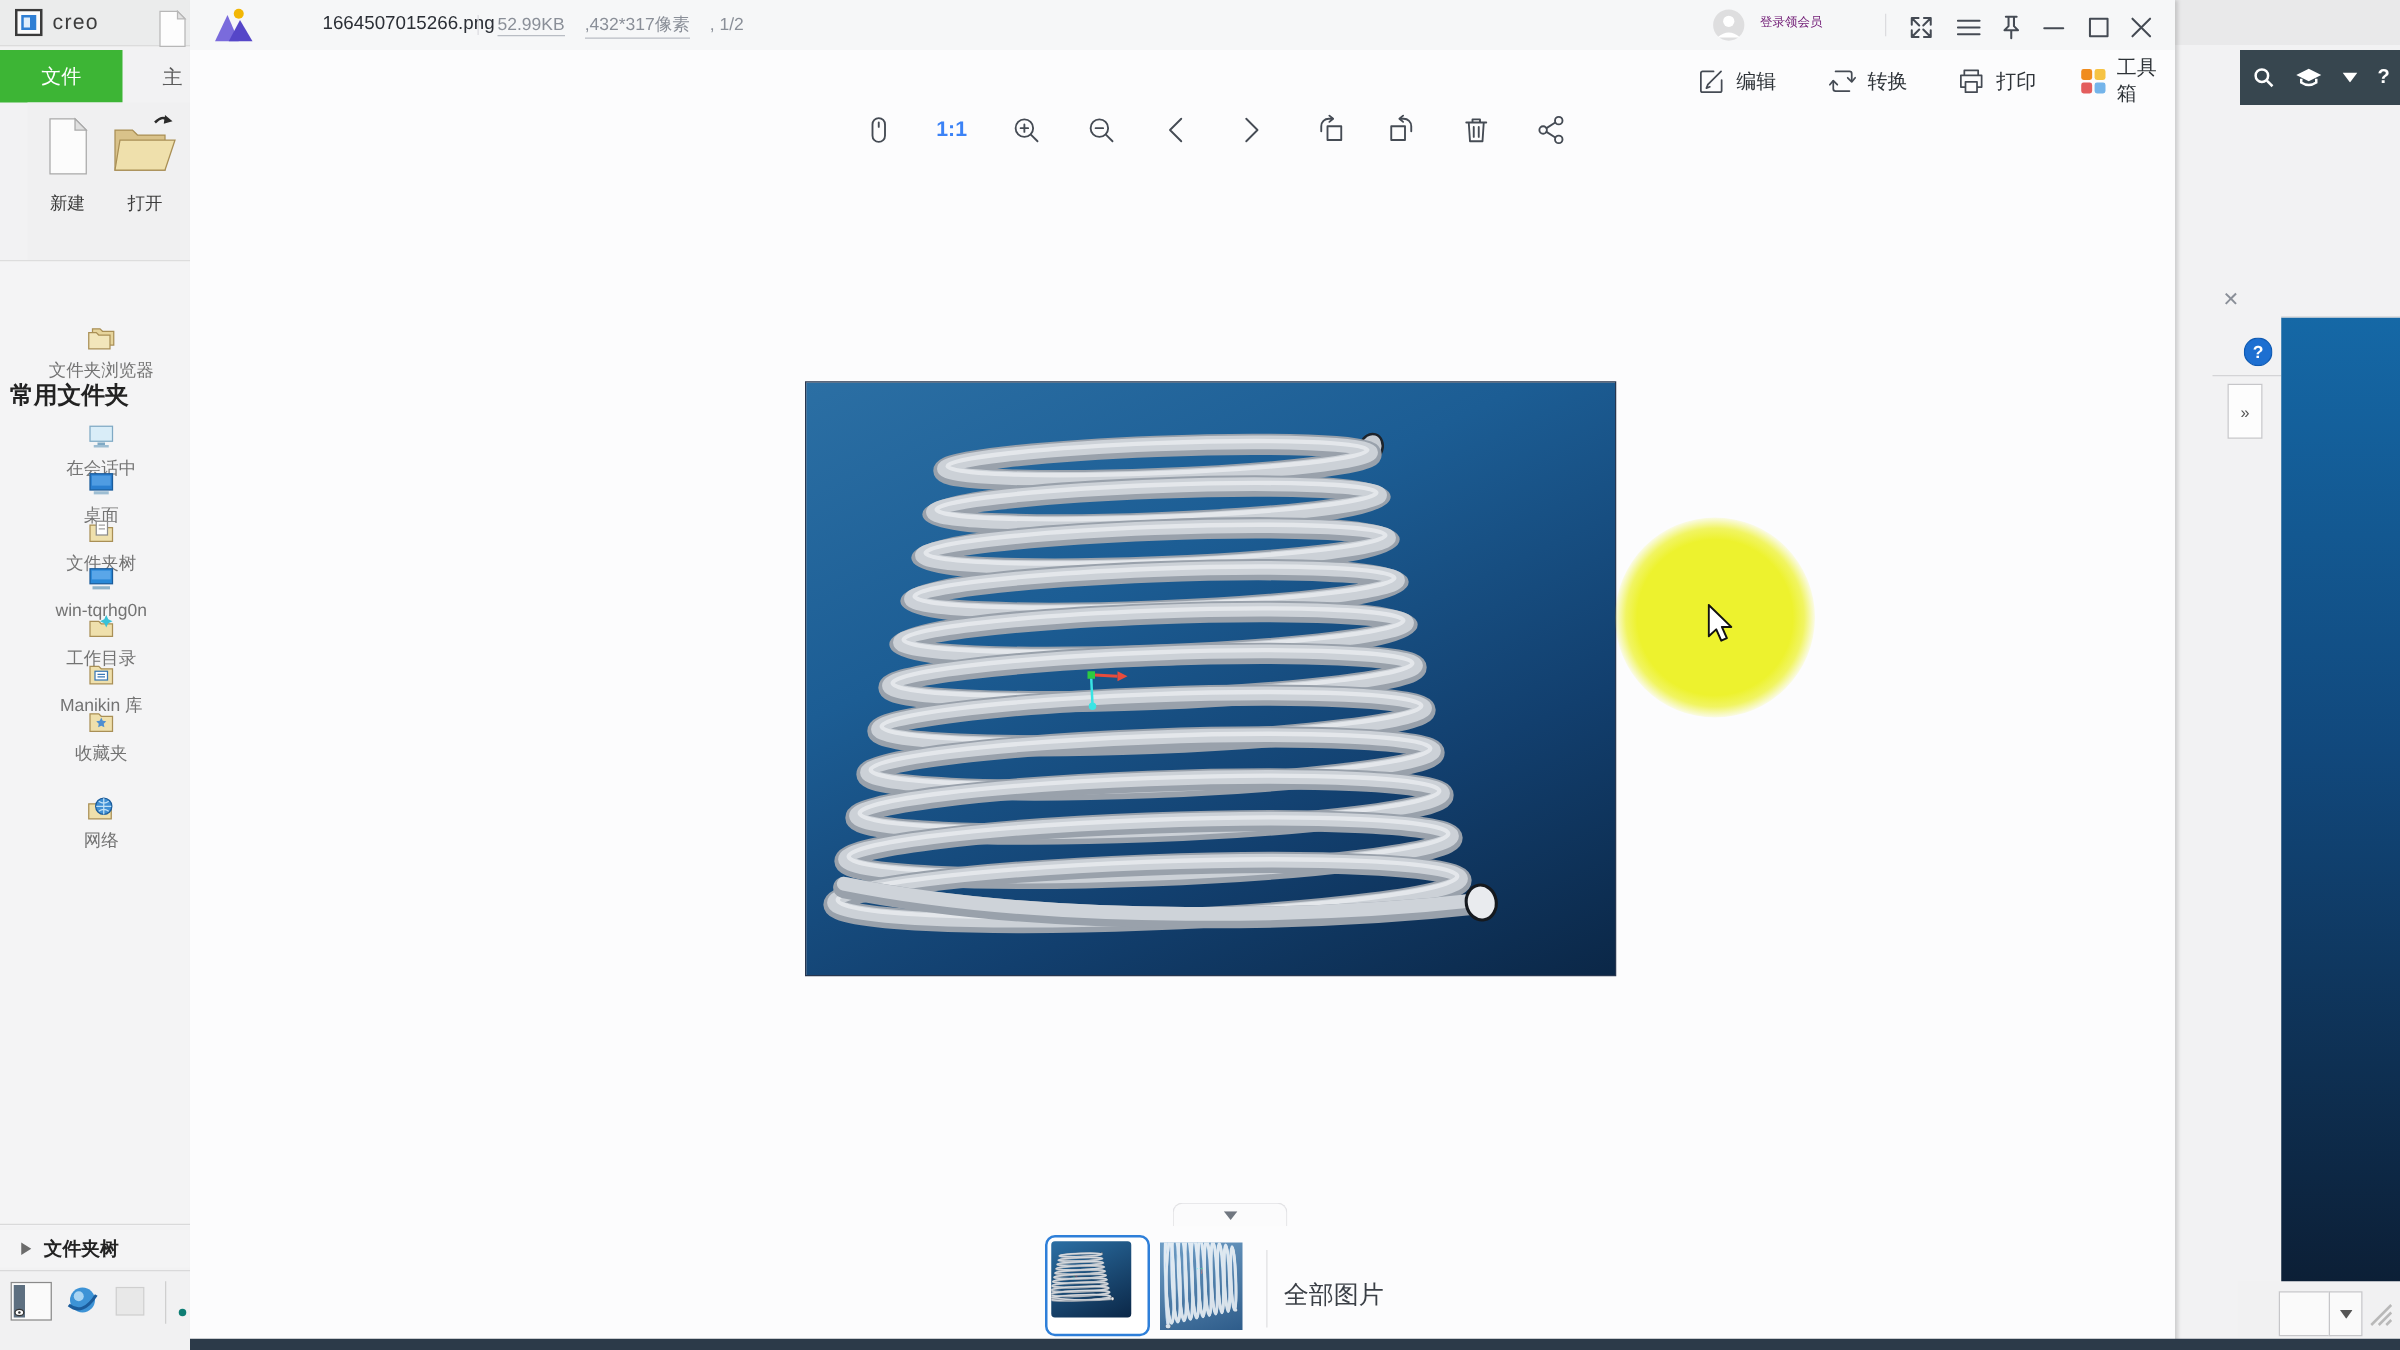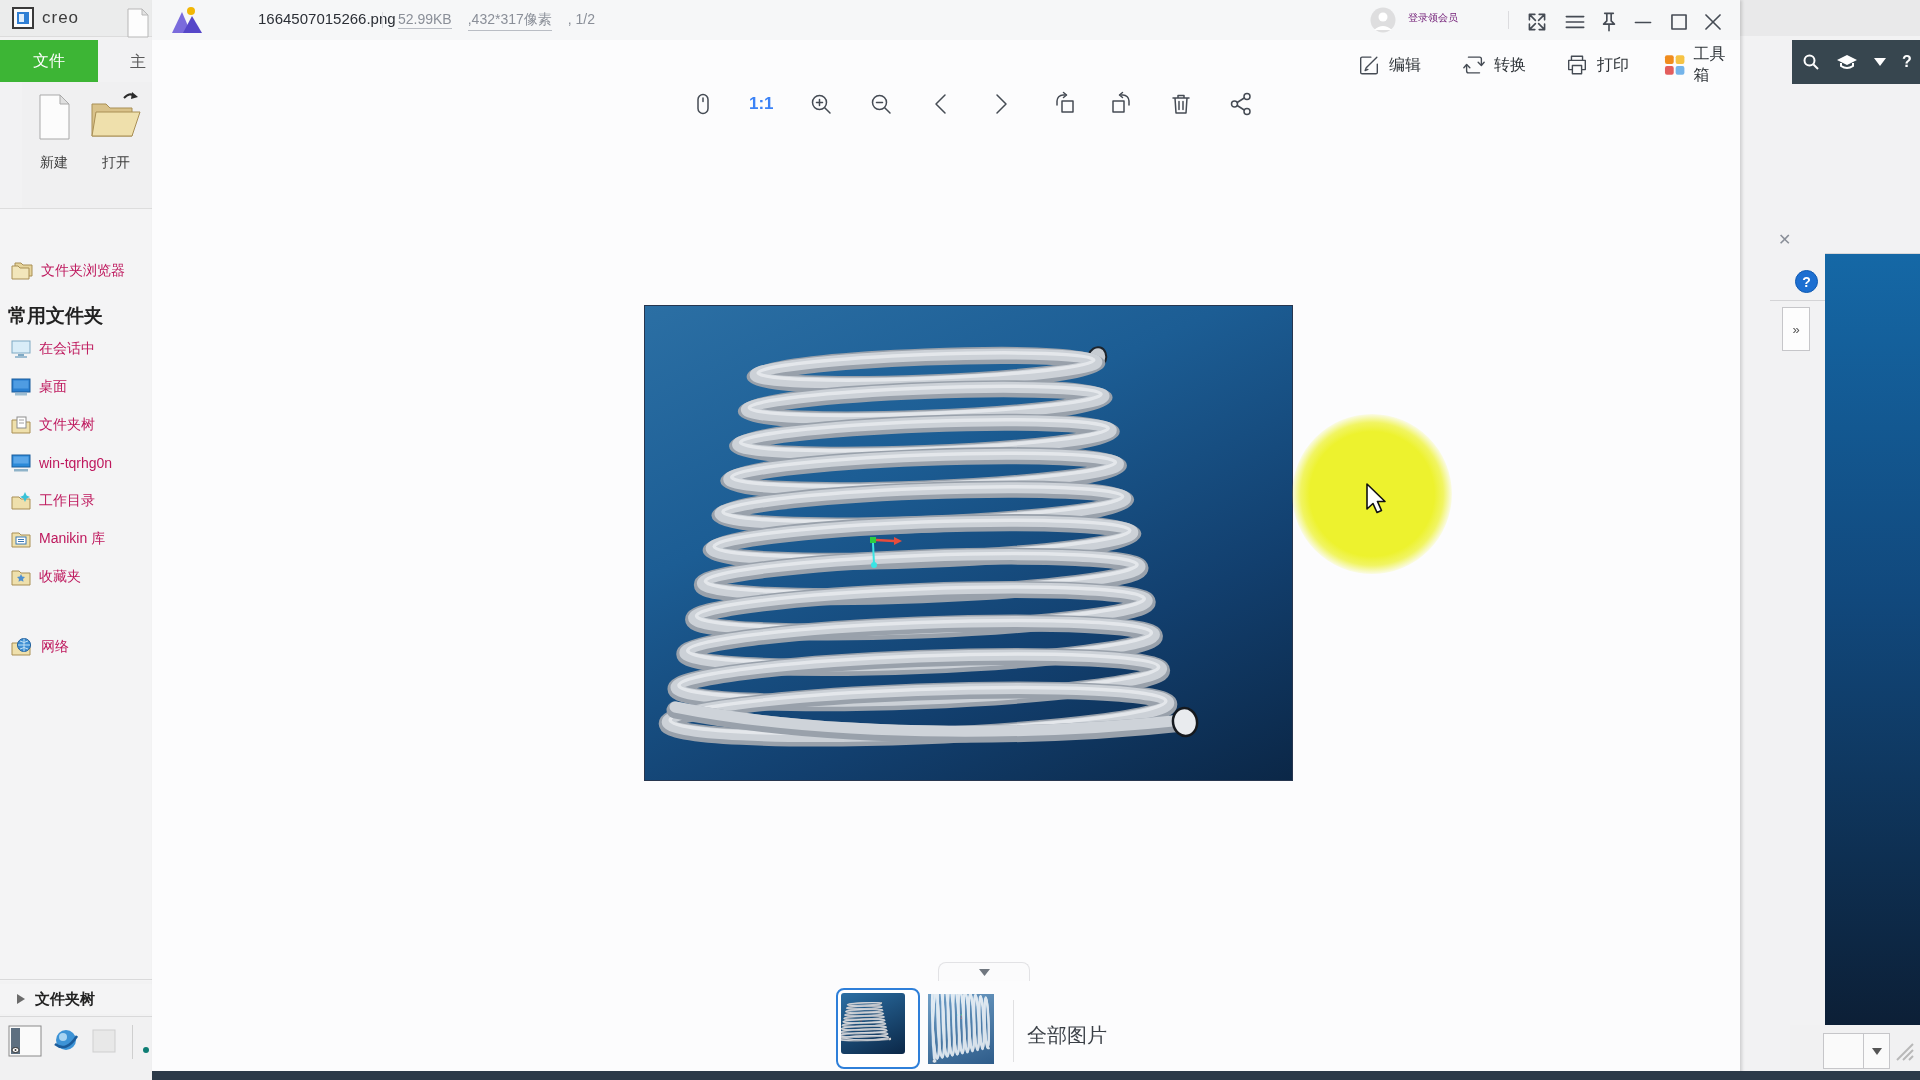--- a/index.html
+++ b/index.html
@@ -9,21 +9,21 @@
   .ico{display:block;}
   
   .creo-titlebar{left:0;top:0;width:152px;height:36px;background:#ebecec;border-bottom:1px solid #dcdcdc;}
   .creo-title-text{left:42px;top:8px;font-size:17px;color:#3c3c3c;letter-spacing:1px;}
   .creo-file-btn{left:0;top:40px;width:98px;height:42px;background:#3db535;color:#fff;
                  font-size:16px;display:flex;align-items:center;justify-content:center;}
   .creo-tab-partial{left:130px;top:52px;font-size:16px;color:#5a5a5a;}
   .creo-ribbon{left:0;top:82px;width:152px;height:126px;background:#f0f0f1;margin-left:22px;}
   .ribbon-label{font-size:14px;color:#3c3c3c;text-align:center;}
   .creo-sidebar{left:0;top:208px;width:152px;height:772px;background:#f4f4f5;border-top:1px solid #dddddd;}
-  .side-row{position:absolute;left:10px;display:flex;align-items:center;gap:7px;font-size:14px;color:#be185d;white-space:nowrap;overflow:hidden;width:142px;}
+  .side-row{position:absolute;left:10px;display:flex;align-items:center;gap:7px;font-size:14px;color:#737373;white-space:nowrap;overflow:hidden;width:142px;flex-direction:column;}
   .side-head{position:absolute;left:8px;font-size:19px;font-weight:bold;color:#222;}
   .tree-row{left:0;top:984px;width:152px;height:30px;display:flex;align-items:center;gap:9px;padding-left:16px;
             font-size:15px;font-weight:bold;color:#222;background:#f4f4f5;box-sizing:border-box;}
   .creo-statusbar{left:0;top:1016px;width:152px;height:64px;background:#f1f1f2;border-top:1px solid #d9d9da;}
   
   .v-win{left:152px;top:0;width:1588px;height:1080px;background:#fcfcfd;box-shadow:2px 0 3px rgba(0,0,0,.15);}
   .v-titlebar{left:0;top:0;width:1588px;height:40px;background:#f6f7f8;border-bottom:1px solid #ececee;}
   .v-filename{left:62px;top:10px;font-size:15px;color:#2b2f36;margin-left:44px;}
   .v-meta{left:246px;top:11px;font-size:14px;color:#8a8f98;display:flex;gap:16px;align-items:baseline;}
   .v-meta .u{border-bottom:1px solid #b9bdc4;padding-bottom:1px;}

